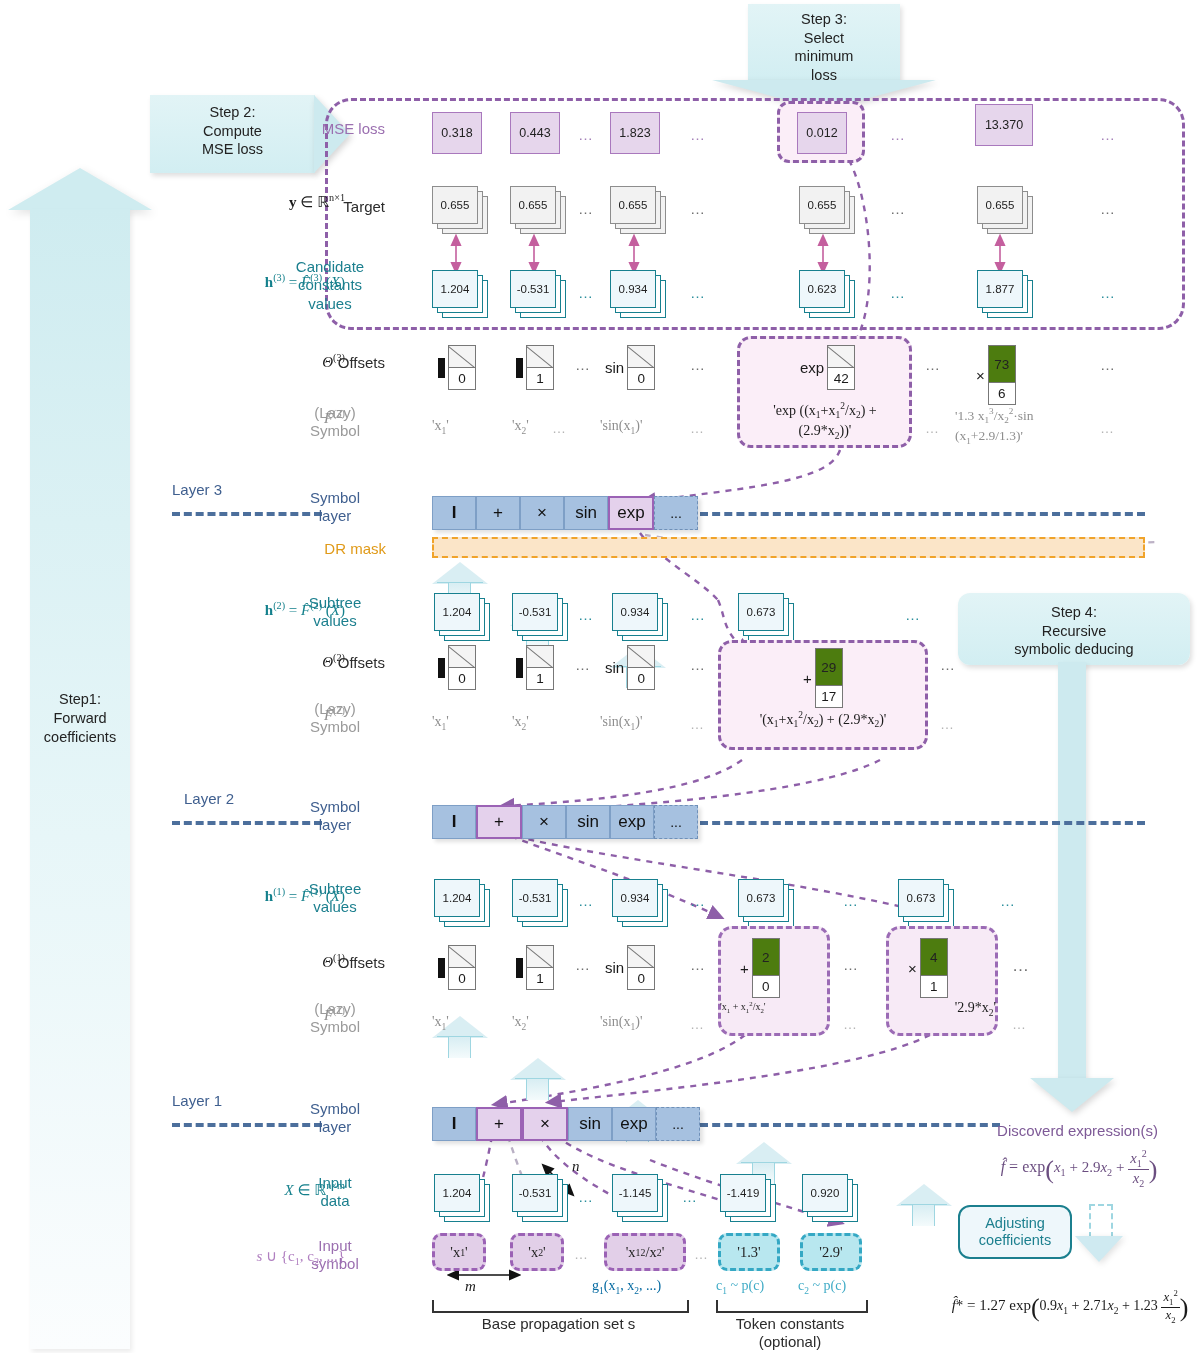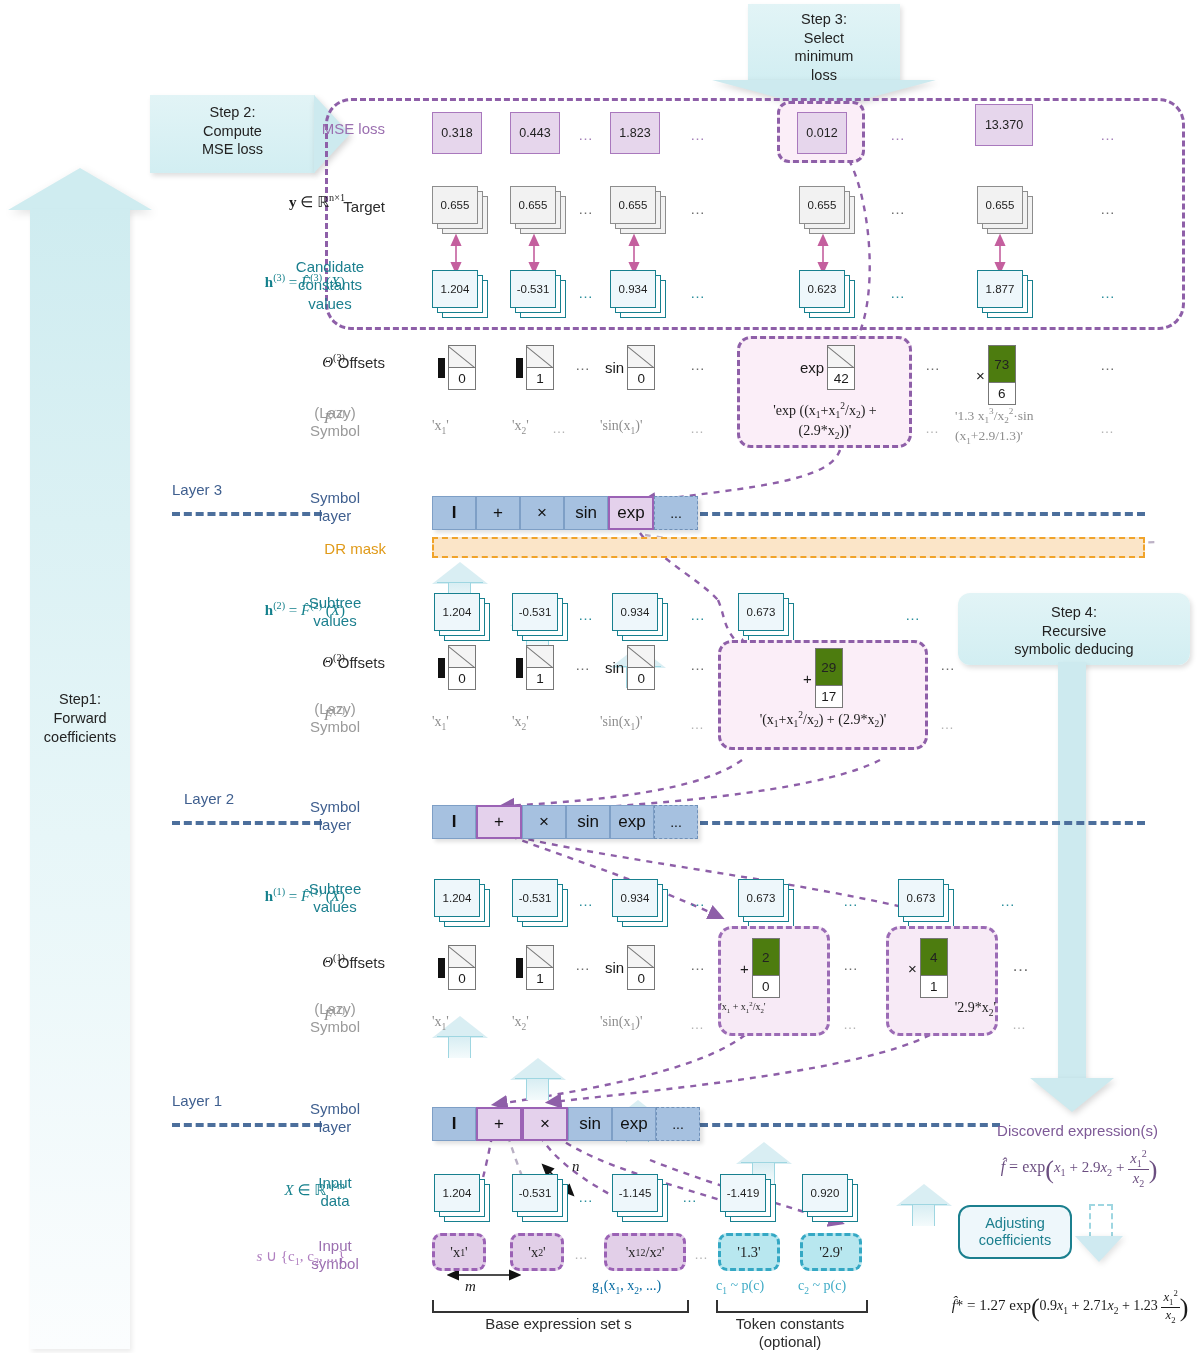--- a/index.html
+++ b/index.html
@@ -749,21 +749,21 @@
 <div class="abs dots-g" style="left:694px;top:1246px;">…</div>
 <div class="abs chip cyan" style="left:718px;top:1233px;width:62px;height:38px;">'1.3'</div>
 <div class="abs chip cyan" style="left:800px;top:1233px;width:62px;height:38px;">'2.9'</div>
 
 <div class="abs math" style="left:465px;top:1278px;font-size:15px;font-style:italic;">m</div>
 <div class="abs math-purple" style="left:592px;top:1278px;font-size:14px;color:#0369a1;">g<sub>1</sub>(x<sub>1</sub>, x<sub>2</sub>, ...)</div>
 <div class="abs" style="left:716px;top:1278px;font-size:14px;color:#3fabc6;font-family:'Liberation Serif',serif;">c<sub>1</sub> ~ p(c)</div>
 <div class="abs" style="left:798px;top:1278px;font-size:14px;color:#3fabc6;font-family:'Liberation Serif',serif;">c<sub>2</sub> ~ p(c)</div>
 
 <div class="abs brk" style="left:432px;top:1300px;width:253px;"></div>
-<div class="abs lbl-c" style="left:432px;top:1315px;width:253px;">Base expression set s</div>
+<div class="abs lbl-c" style="left:432px;top:1315px;width:253px;">Base propagation set s</div>
 <div class="abs brk" style="left:716px;top:1300px;width:148px;"></div>
 <div class="abs lbl-c" style="left:700px;top:1315px;width:180px;">
   <div>Token constants</div>
   <div>(optional)</div>
 </div>
 
 <div class="abs" style="left:960px;top:1122px;width:235px;text-align:center;font-size:15px;color:#7e5a97;">Discoverd expression(s)</div>
 <div class="abs" style="left:960px;top:1148px;width:238px;text-align:center;font-size:16px;color:#6b4e80;font-family:'Liberation Serif',serif;">
   <i>f̂</i> = exp<span style="font-size:26px;vertical-align:-6px;">(</span><span style="font-size:15px;"><i>x</i><sub>1</sub> + 2.9<i>x</i><sub>2</sub> + </span><span class="frac"><span class="n"><i>x</i><sub>1</sub><sup>2</sup></span><span class="d"><i>x</i><sub>2</sub></span></span><span style="font-size:26px;vertical-align:-6px;">)</span>
 </div>

